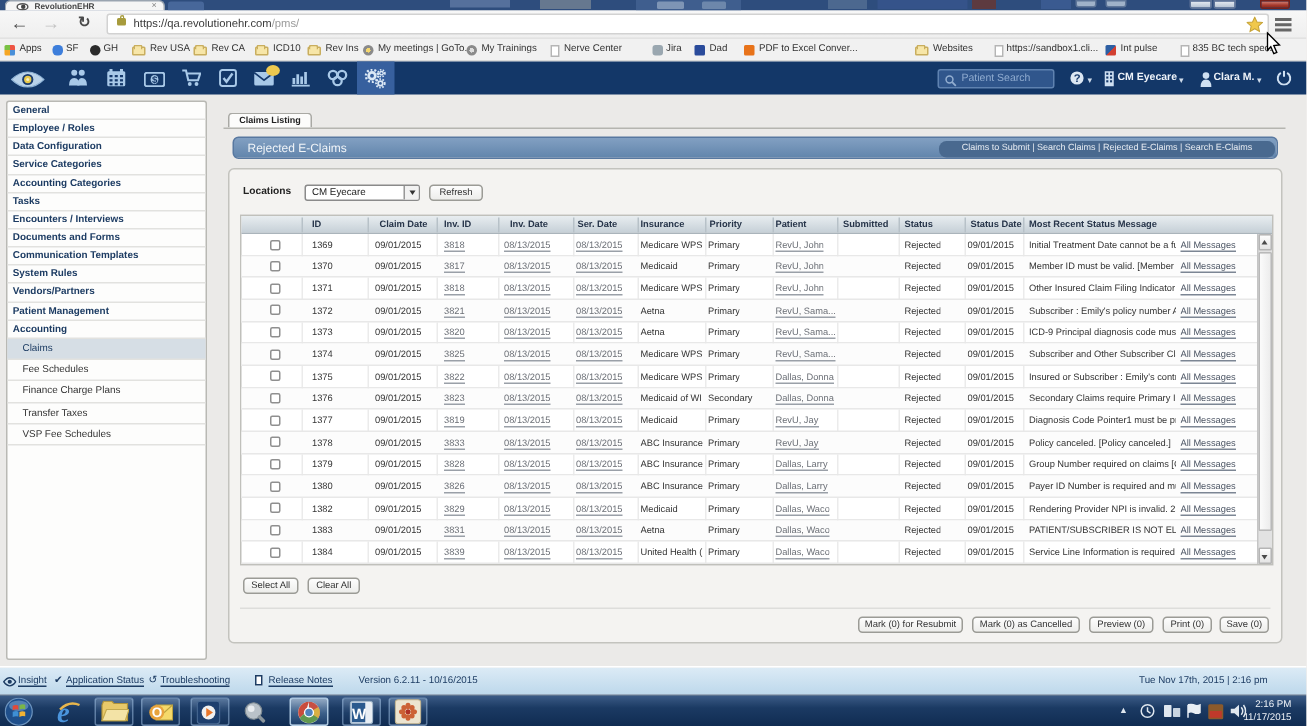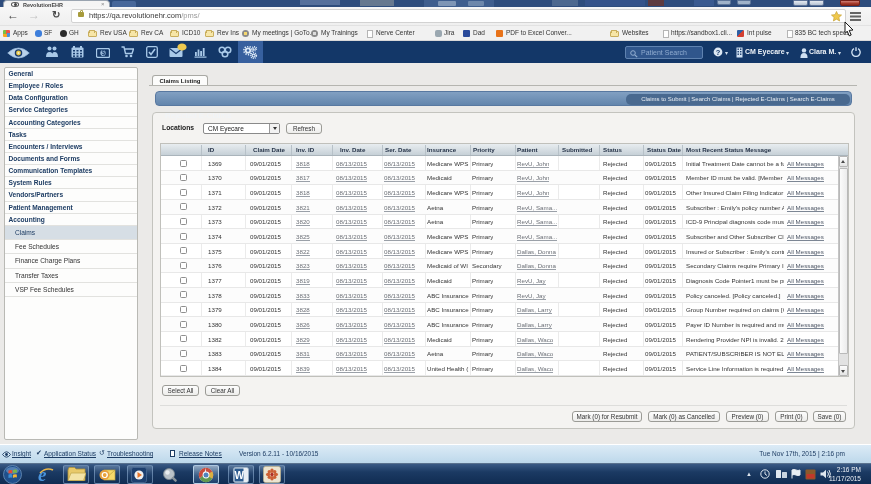--- a/index.html
+++ b/index.html
@@ -24,21 +24,21 @@
 
   
   #sidebar { left:4px; top:67px; width:134px; height:373px; background:#fdfdfc; border:1px solid #b9b9b4; border-radius:2px; }
   .mi { position:relative; height:12.15px; line-height:12.15px; border-bottom:1px solid #e2e2df; font-size:6.6px; font-weight:bold; color:#1d3c63; padding-left:3.5px; }
   .ms { position:relative; height:14.3px; line-height:14.3px; border-bottom:1px solid #e2e2df; font-size:6.6px; color:#333; padding-left:10px; }
 
   
   #ctab { left:152px; top:75px; width:56px; height:10px; background:#fcfcfb; border:1px solid #a9a9a4; border-bottom:none; border-radius:3px 3px 0 0; font-size:6px; font-weight:bold; color:#222; text-align:center; line-height:10px; }
   #tabline { left:149px; top:85px; width:708px; height:1px; background:#b5b5b0; }
   #bluebar { left:155px; top:91px; width:697px; height:14.5px; border-radius:4px; background:linear-gradient(#82a0c2,#6285ac); border:1px solid #5878a0; }
-  #bluebar .t { position:absolute; left:9px; top:19px; font-size:8px; color:#f0f4f8; }
+  #bluebar .t { position:absolute; left:9px; top:2px; font-size:8px; color:#f0f4f8; }
   #pill { position:absolute; left:470px; top:2px; width:224px; height:10.5px; background:#49698f; border-radius:5px; font-size:6px; color:#e8edf3; text-align:center; line-height:10.5px; }
   #panel { left:152px; top:112px; width:703px; height:317px; background:#f4f3f1; border:1px solid #c3c3be; border-radius:4px; }
 
   
   #loclbl { left:162px; top:124px; font-size:6.8px; font-weight:bold; color:#222; }
   #locsel { left:203px; top:122.5px; width:77px; height:11px; background:#fff; border:1px solid #8a8a8a; border-radius:2px; font-size:6.5px; color:#222; line-height:10px; padding-left:4px; }
   #locsel .arr { position:absolute; right:0; top:0; width:10px; height:100%; border-left:1px solid #999; background:#f2f2f2; }
   #locsel .arr:before { content:""; position:absolute; left:2.5px; top:3.5px; border-left:2.5px solid transparent; border-right:2.5px solid transparent; border-top:3.5px solid #333; }
   .btn { position:absolute; background:linear-gradient(#fdfdfd,#ededeb); border:1px solid #9b9b96; border-radius:3px; font-size:6.3px; color:#333; text-align:center; }
 

